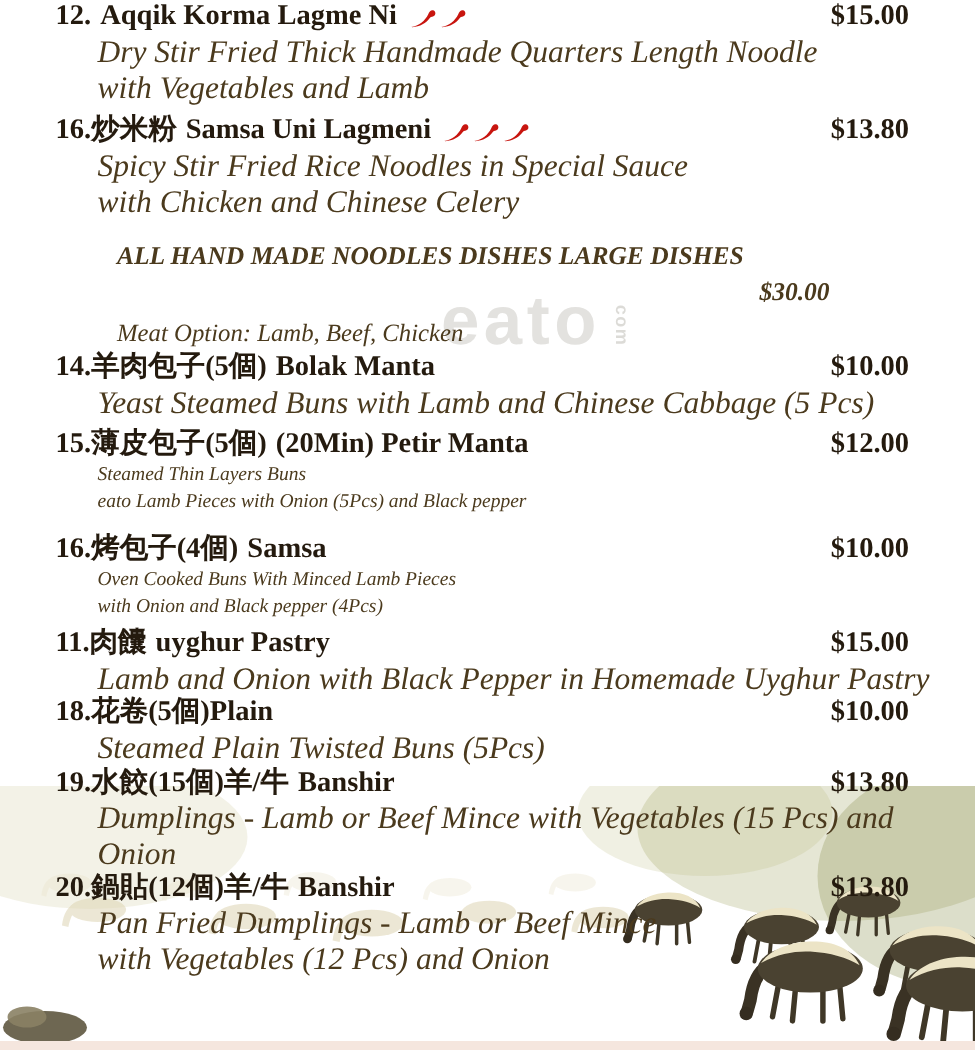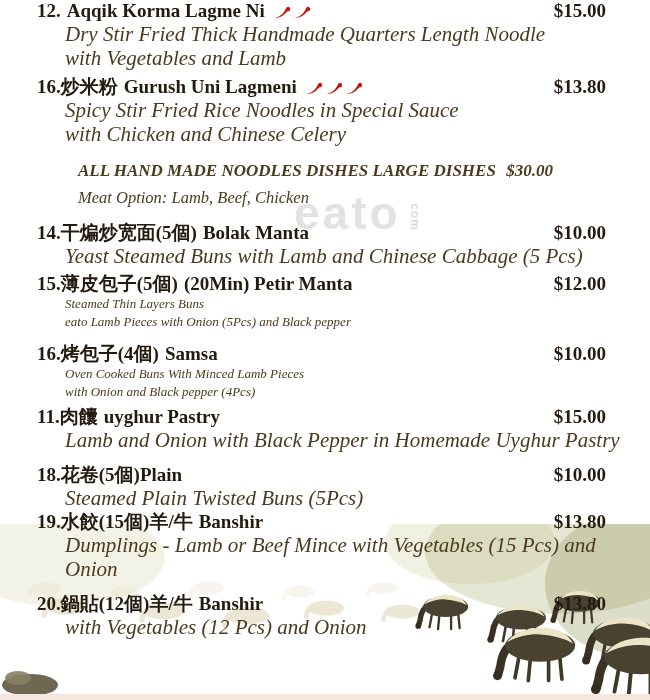--- a/index.html
+++ b/index.html
@@ -30,27 +30,28 @@
   .price{margin-left:auto;font-weight:bold;color:var(--price,#241a0e);}
   .desc{
     padding-left:65px;font-style:italic;font-size:21px;line-height:24px;
     color:var(--desc,#4b3a1d);
   }
   .tight .desc{font-size:13px;line-height:18px;}
   .note{margin-top:13px;}
   .note .trow{
     padding:0 97px 0 78px;font-style:italic;font-size:17px;line-height:24px;
     color:var(--desc,#4b3a1d);
+    flex-direction:column;
   }
   .note .price{color:var(--desc,#4b3a1d);font-style:italic;}
   .note-sub{
     margin-top:3px;padding-left:78px;font-weight:normal;font-style:italic;
     font-size:16.5px;line-height:24px;color:var(--desc,#4b3a1d);
   }
-  .mt1{margin-top:1px}.mt2{margin-top:12px}.mt5{margin-top:5px}
+  .mt1{margin-top:1px}.mt2{margin-top:0}.mt5{margin-top:5px}
   .mt6{margin-top:6px}.mt8{margin-top:12px}
   .watermark{
     position:absolute;left:294px;top:190px;z-index:1;
     font-family:"Liberation Sans","DejaVu Sans",sans-serif;
     font-weight:bold;font-size:46px;line-height:46px;letter-spacing:3px;
     color:rgba(146,144,130,0.26);user-select:none;
   }
   .wm-suffix{
     display:inline-block;transform:rotate(90deg);font-size:12px;
     letter-spacing:1px;color:rgba(146,144,130,0.32);vertical-align:middle;
@@ -137,21 +138,21 @@
         <span class="price">$15.00</span>
       </div>
       <div class="desc">Dry Stir Fried Thick Handmade Quarters Length Noodle</div>
       <div class="desc">with Vegetables and Lamb</div>
     </div>
 
     <div class="item mt6">
       <div class="trow">
         <span>16.</span>
           <span>炒米粉</span>
-        <span class="en">Gurush Uni Lagmeni</span>
+        <span class="en">Samsa Uni Lagmeni</span>
         <span class="chilis">
             <svg width="19" height="15" viewBox="0 0 20 16">
               <path d="M1 15 C6.5 14 11 10.5 13.2 5.8 C13.8 4.2 15 2.8 16.6 3.1 C18.3 3.5 18.8 5.6 17.7 6.8 C16.8 7.8 15.2 7.4 14.3 8.6 C11.8 12.2 6.5 15.4 1 15 Z" fill="#c8150f"></path>
             </svg>
             <svg width="19" height="15" viewBox="0 0 20 16">
               <path d="M1 15 C6.5 14 11 10.5 13.2 5.8 C13.8 4.2 15 2.8 16.6 3.1 C18.3 3.5 18.8 5.6 17.7 6.8 C16.8 7.8 15.2 7.4 14.3 8.6 C11.8 12.2 6.5 15.4 1 15 Z" fill="#c8150f"></path>
             </svg>
             <svg width="19" height="15" viewBox="0 0 20 16">
               <path d="M1 15 C6.5 14 11 10.5 13.2 5.8 C13.8 4.2 15 2.8 16.6 3.1 C18.3 3.5 18.8 5.6 17.7 6.8 C16.8 7.8 15.2 7.4 14.3 8.6 C11.8 12.2 6.5 15.4 1 15 Z" fill="#c8150f"></path>
             </svg>
@@ -166,21 +167,21 @@
       <div class="trow">
         <span>ALL HAND MADE NOODLES DISHES LARGE DISHES</span>
         <span class="price">$30.00</span>
       </div>
       <div class="note-sub">Meat Option: Lamb, Beef, Chicken</div>
     </div>
 
     <div class="item mt2">
       <div class="trow">
         <span>14.</span>
-          <span>干煸炒宽面(5個)</span>
+          <span>羊肉包子(5個)</span>
         <span class="en">Bolak Manta</span>
         <span class="price">$10.00</span>
       </div>
       <div class="desc">Yeast Steamed Buns with Lamb and Chinese Cabbage  (5 Pcs)</div>
     </div>
 
     <div class="item mt5 tight">
       <div class="trow">
         <span>15.</span>
           <span>薄皮包子(5個)</span>
@@ -232,17 +233,18 @@
       <div class="desc">Dumplings - Lamb or Beef Mince with Vegetables (15 Pcs) and Onion</div>
     </div>
 
     <div class="item mt2">
       <div class="trow">
         <span>20.</span>
           <span>鍋貼(12個)羊/牛</span>
         <span class="en">Banshir</span>
         <span class="price">$13.80</span>
       </div>
+      <div class="desc">Pan Fried Dumplings - Lamb or Beef Mince</div>
       <div class="desc">with Vegetables (12 Pcs) and Onion</div>
     </div>
 
   </div>
 </div>
 
 </body></html>

